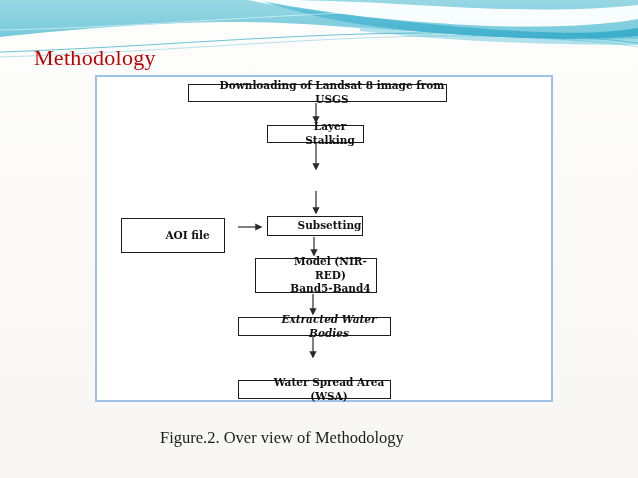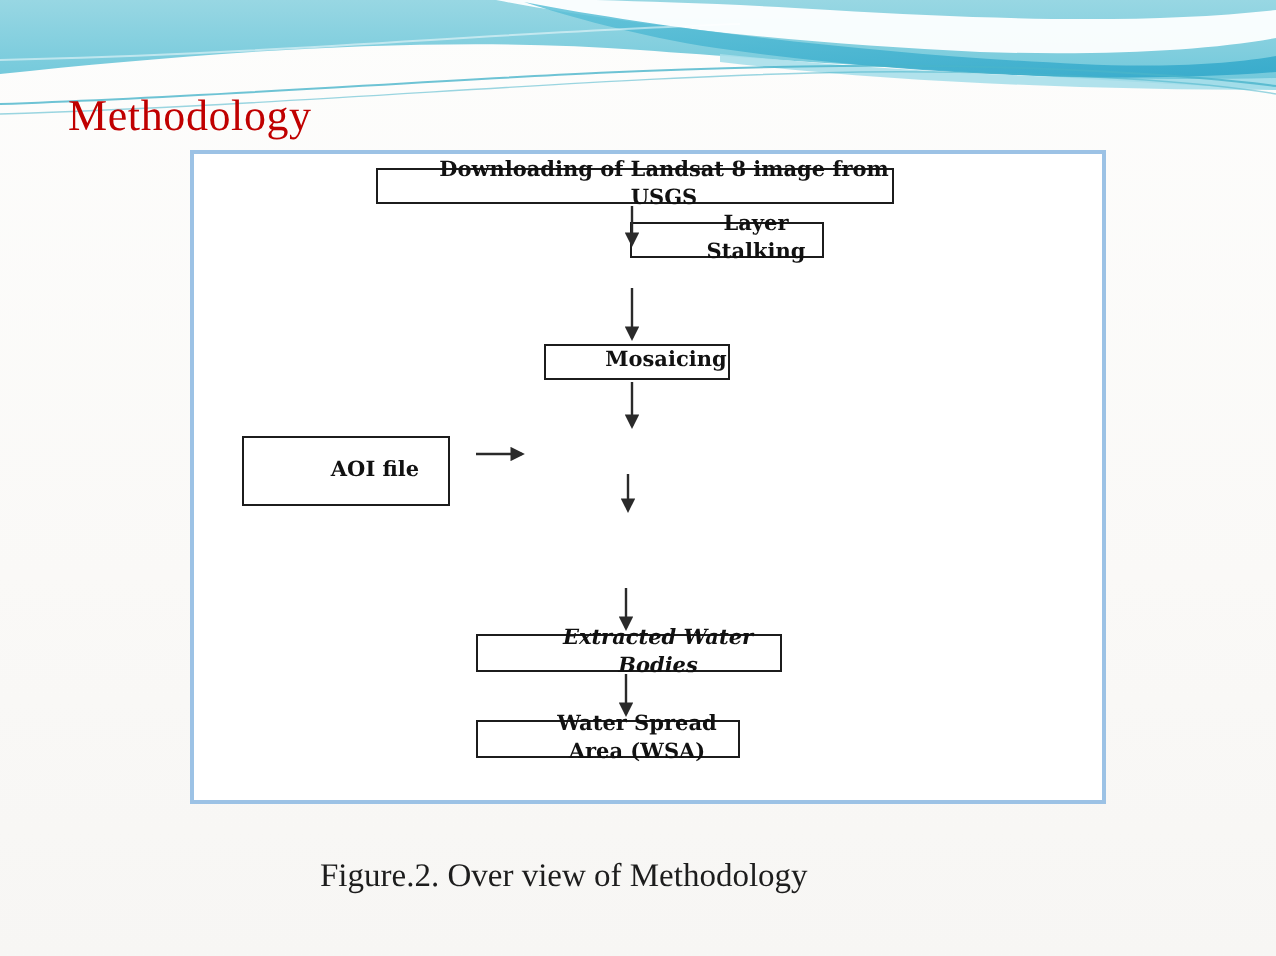--- a/index.html
+++ b/index.html
@@ -62,33 +62,37 @@
     <path d="M0,30 C140,27 250,16 370,12" stroke="#FFFFFF" stroke-width="1" fill="none" opacity="0.5"></path>
   </svg>
 
   <div class="page-title">Methodology</div>
 
   <div class="frame"></div>
 
   <div class="flow-node" style="left:188px;top:84px;width:259px;height:18px;">
     <span>Downloading of Landsat 8 image from USGS</span>
   </div>
-  <div class="flow-node" style="left:267px;top:111px;width:97px;height:18px;margin-left:48px;">
+  <div class="flow-node" style="left:267px;top:125px;width:97px;height:18px;">
     <span>Layer Stalking</span>
-  </div>
-  <div class="flow-node" style="left:272px;top:172px;width:93px;height:18px;">
-    <span>Mosaicing</span>
   </div>
   <div class="flow-node" style="left:121px;top:218px;width:104px;height:35px;">
     <span>AOI file</span>
   </div>
+  <div class="flow-node" style="left:267px;top:216px;width:96px;height:20px;">
+    <span>Subsetting</span>
+  </div>
+  <div class="flow-node" style="left:255px;top:258px;width:122px;height:35px;">
+    <span>Model (NIR-RED)
+Band5-Band4</span>
+  </div>
   <div class="flow-node" style="left:238px;top:317px;width:153px;height:19px;font-style:italic;">
     <span>Extracted Water Bodies</span>
   </div>
-  <div class="flow-node" style="left:238px;top:360px;width:132px;height:19px;">
+  <div class="flow-node" style="left:238px;top:380px;width:153px;height:19px;">
     <span>Water Spread Area (WSA)</span>
   </div>
 
   <svg class="arrows" width="638" height="478" viewBox="0 0 638 478">
     <defs>
       <marker id="ah" viewBox="0 0 10 10" refX="8" refY="5" markerWidth="6" markerHeight="6" orient="auto">
         <path d="M0,0 L10,5 L0,10 Z" fill="#2a2a2a"></path>
       </marker>
     </defs>
     <g stroke="#2a2a2a" stroke-width="1.2">

